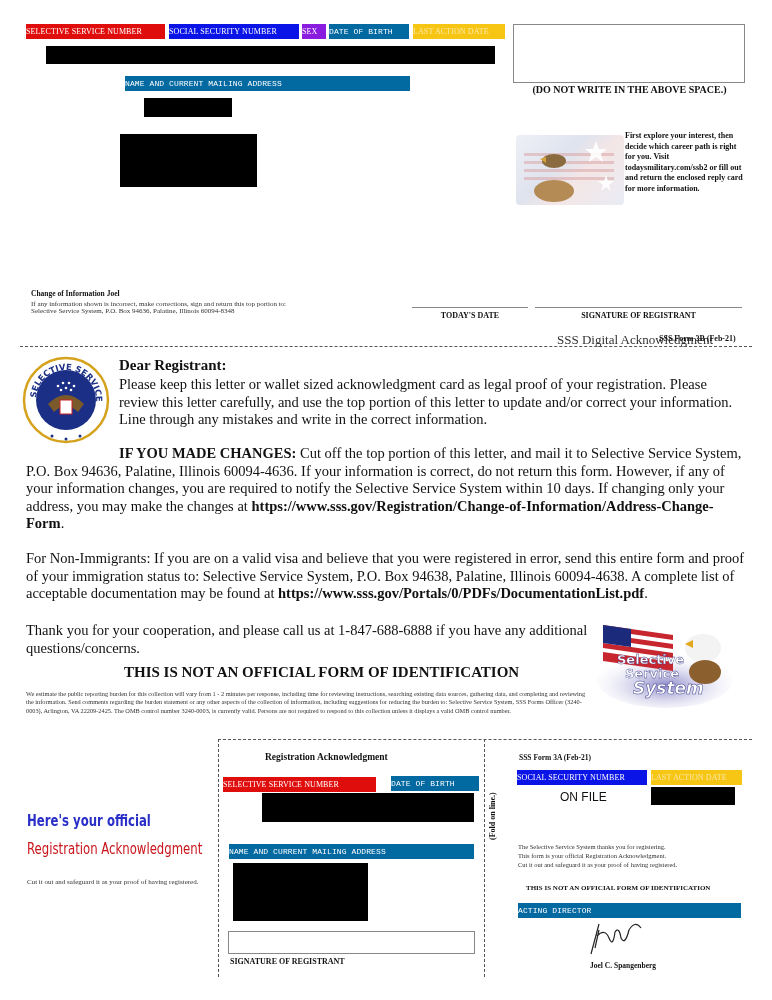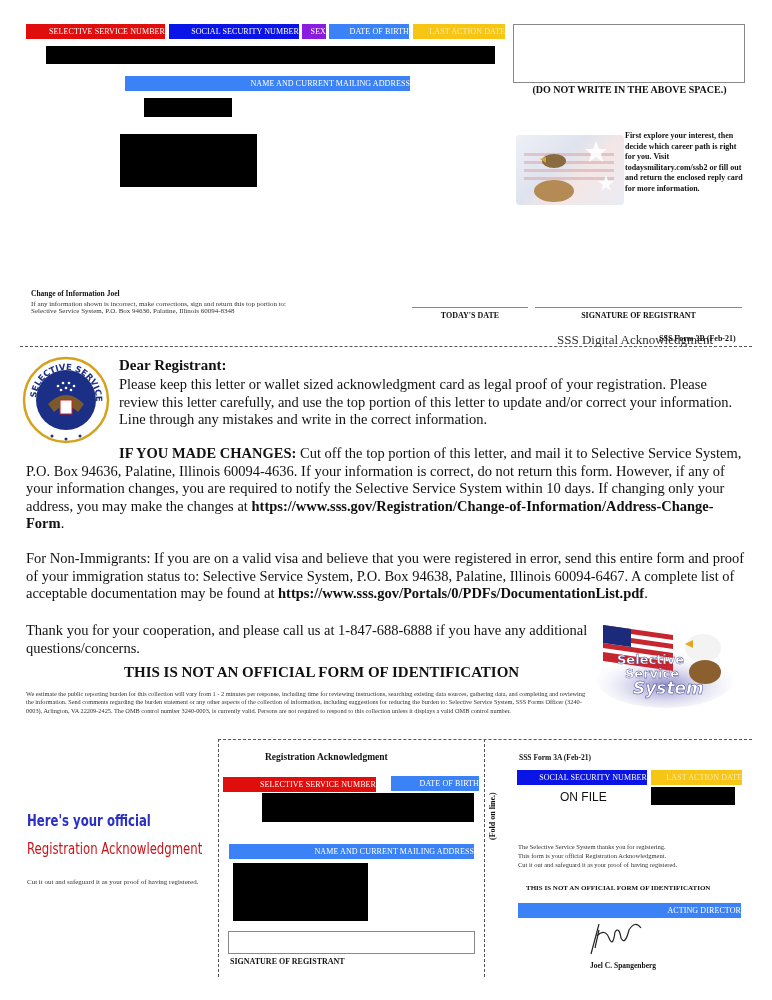--- a/index.html
+++ b/index.html
@@ -1,24 +1,24 @@
 <!DOCTYPE html>
 <html><head>
 <meta charset="utf-8">
 <style>
   html, body { margin: 0; padding: 0; background: #ffffff; }
   body { width: 772px; height: 1000px; position: relative; overflow: hidden;
          font-family: "Liberation Serif", "DejaVu Serif", serif; color: #111; }
   .abs { position: absolute; }
-  .label-box { position: absolute; color: #fff; font-size: 8px; text-align: right;
+  .label-box { position: absolute; color: #fff; font-size: 8px; text-align: left;
                line-height: 15px; height: 15px; letter-spacing: 0.1px; white-space: nowrap; }
   .red { background: #e00d0d; }
   .blue { background: #0a14e6; }
   .purple { background: #8a1ce0; }
-  .green { background: #3b82f6; }
+  .green { background: #0369a1; font-family: Liberation Mono, monospace; }
   .yellow { background: #f7c514; color: #fbe9a8; }
   .redact { position: absolute; background: #000; }
   .dash-h { position: absolute; height: 0; border-top: 1.5px dashed #555; }
   .dash-v { position: absolute; width: 0; border-left: 1.5px dashed #555; }
   .sig-line { position: absolute; height: 0; border-top: 1.5px solid #888; }
   .small { font-size: 7px; line-height: 9px; color: #333; }
   .bold { font-weight: bold; }
   .body-text { font-size: 14.5px; line-height: 17.5px; }
   .body-text b { font-weight: bold; }
 </style>
@@ -100,21 +100,21 @@
 </div>
 
 <div class="abs body-text bold" style="left:119px; top:357px; font-size:15px;">Dear Registrant:</div>
 <div class="abs body-text" style="left:119px; top:376px; width:620px;">Please keep this letter or wallet sized acknowledgment card as legal proof of your registration. Please review this letter carefully, and use the top portion of this letter to update and/or correct your information.  Line through any mistakes and write in the correct information.</div>
 
 <div class="abs body-text" style="left:26px; top:445px; width:720px; text-indent:93px;">
   <b>IF YOU MADE CHANGES:</b><span>  Cut off the top portion of this letter, and mail it to Selective Service System, P.O. Box 94636, Palatine, Illinois 60094-4636.  If your information is correct, do not return this form. However, if any of your information changes, you are required to notify the Selective Service System within 10 days.  If changing only your address, you may make the changes at </span><b>https://www.sss.gov/Registration/Change-of-Information/Address-Change-Form</b><span>.</span>
 </div>
 
 <div class="abs body-text" style="left:26px; top:550px; width:725px;">
-  <span>For Non-Immigrants:  If you are on a valid visa and believe that you were registered in error, send this entire form and proof of your immigration status to: Selective Service System, P.O. Box 94638, Palatine, Illinois 60094-6467.  A complete list of acceptable documentation may be found at </span><b>https://www.sss.gov/Portals/0/PDFs/DocumentationList.pdf</b><span>.</span>
+  <span>For Non-Immigrants:  If you are on a valid visa and believe that you were registered in error, send this entire form and proof of your immigration status to: Selective Service System, P.O. Box 94638, Palatine, Illinois 60094-4638.  A complete list of acceptable documentation may be found at </span><b>https://www.sss.gov/Portals/0/PDFs/DocumentationList.pdf</b><span>.</span>
 </div>
 
 <div class="abs body-text" style="left:26px; top:622px; width:570px;">Thank you for your cooperation, and please call us at 1-847-688-6888 if you have any additional questions/concerns.</div>
 
 <div class="abs bold" style="left:124px; top:664px; font-size:15px;">THIS IS NOT AN OFFICIAL FORM OF IDENTIFICATION</div>
 
 <div class="abs" style="left:26px; top:690px; width:560px; font-size:6.3px; line-height:8.3px; color:#333;">We estimate the public reporting burden for this collection will vary from 1 - 2 minutes per response, including time for reviewing instructions, searching existing data sources, gathering data, and completing and reviewing the information.  Send comments regarding the burden statement or any other aspects of the collection of information, including suggestions for reducing the burden to: Selective Service System, SSS Forms Officer (3240-0003), Arlington, VA 22209-2425.  The OMB control number 3240-0003, is currently valid.  Persons are not required to respond to this collection unless it displays a valid OMB control number.</div>
 
 <div class="abs" style="left:595px; top:620px; width:140px; height:90px;">
   <svg width="140" height="90" viewBox="0 0 140 90">

